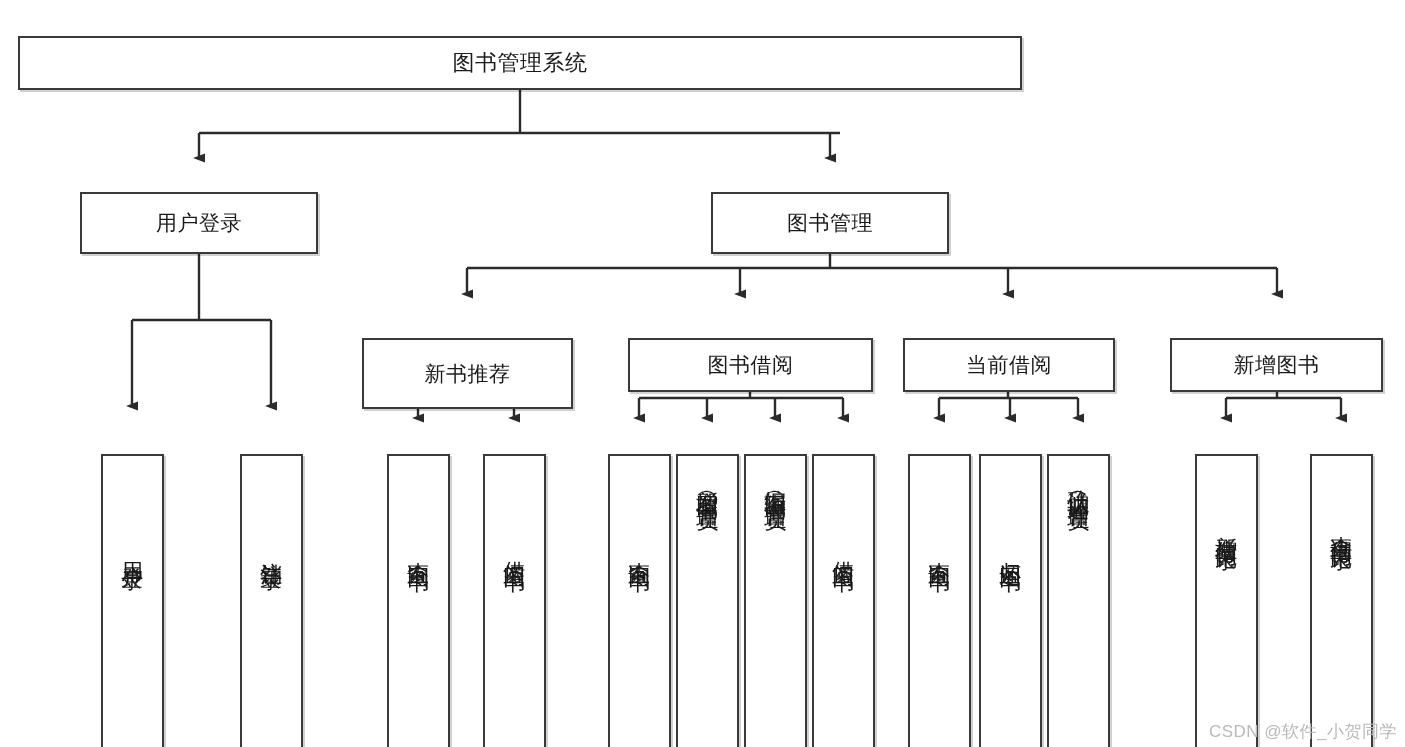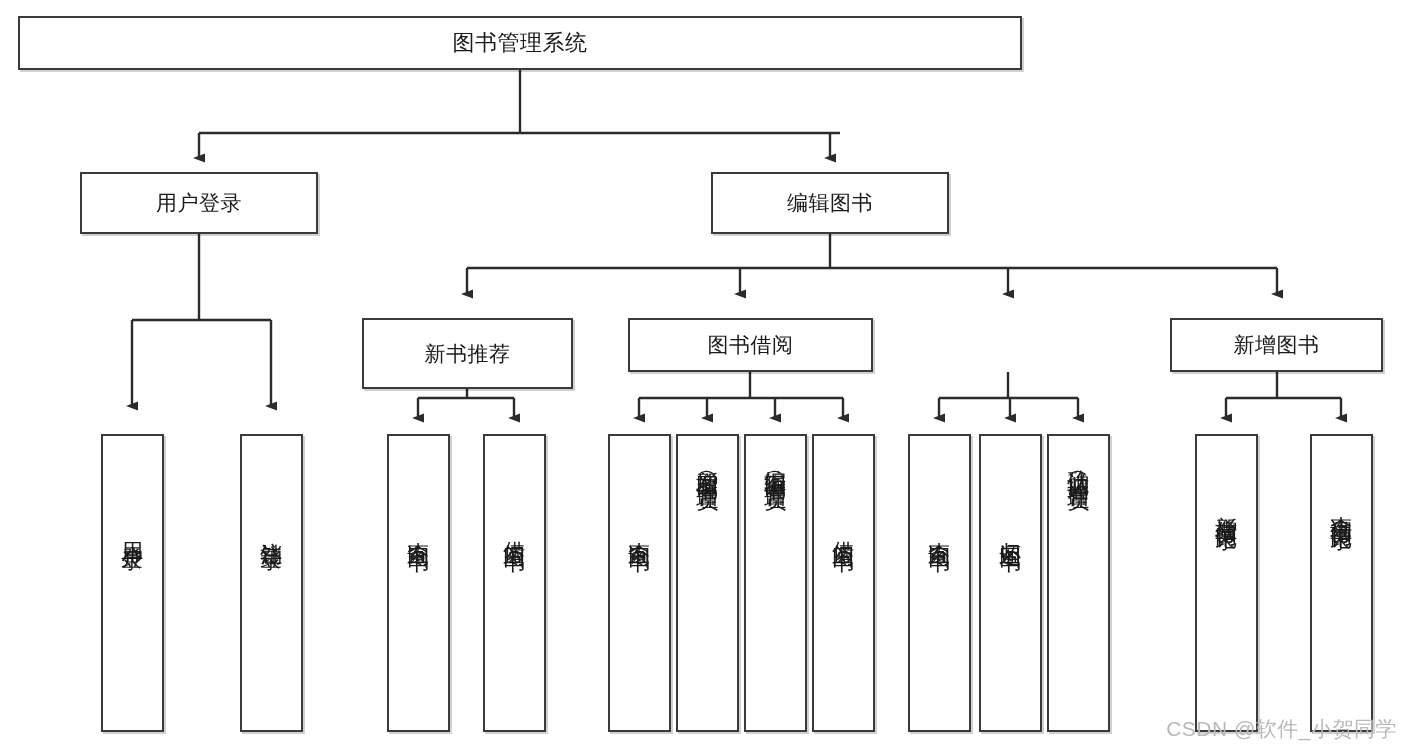--- a/index.html
+++ b/index.html
@@ -30,20 +30,21 @@
   .node {
     position: absolute;
     box-sizing: border-box;
     background: #ffffff;
     border: 2px solid #3a3a3a;
     box-shadow: 2px 2px 0 rgba(0,0,0,0.18);
     display: flex;
     align-items: center;
     justify-content: center;
     color: #1a1a1a;
+    margin-top: 20px;
   }
   .node-label {
     text-align: center;
     line-height: 1.12;
     letter-spacing: 0.5px;
   }
   .node.horizontal .node-label {
     font-size: 21px;
   }
   .node.root .node-label {
@@ -68,21 +69,21 @@
   .node.vertical.mid .node-label {
     margin-top: 52px;
   }
   .node.vertical.tall .node-label {
     margin-top: 6px;
   }
   .watermark {
     position: absolute;
     right: 8px;
     bottom: 4px;
-    font-size: 21px;
+    font-size: 17px;
     color: #b9b9b9;
     white-space: nowrap;
     letter-spacing: 0.5px;
   }
 </style>
 </head>
 <body>
 
 <div id="diagram-root">
 
@@ -137,29 +138,32 @@
   </svg>
 
   <div class="node root horizontal" style="left:18px; top:16px; width:1004px; height:54px;">
     <span class="node-label">图书管理系统</span>
   </div>
 
   <div class="node horizontal" style="left:80px; top:172px; width:238px; height:62px;">
     <span class="node-label">用户登录</span>
   </div>
   <div class="node horizontal" style="left:711px; top:172px; width:238px; height:62px;">
-    <span class="node-label">编辑图书</span>
+    <span class="node-label">图书管理</span>
   </div>
 
   <div class="node horizontal" style="left:362px; top:318px; width:211px; height:71px;">
     <span class="node-label">新书推荐</span>
   </div>
   <div class="node horizontal" style="left:628px; top:318px; width:245px; height:54px;">
     <span class="node-label">图书借阅</span>
   </div>
+  <div class="node horizontal" style="left:903px; top:318px; width:212px; height:54px;">
+    <span class="node-label">当前借阅</span>
+  </div>
   <div class="node horizontal" style="left:1170px; top:318px; width:213px; height:54px;">
     <span class="node-label">新增图书</span>
   </div>
 
   <div class="node vertical short" style="left:101px; top:434px; width:63px; height:298px;">
     <span class="node-label">用户登录</span>
   </div>
   <div class="node vertical short" style="left:240px; top:434px; width:63px; height:298px;">
     <span class="node-label">注销登录</span>
   </div>

